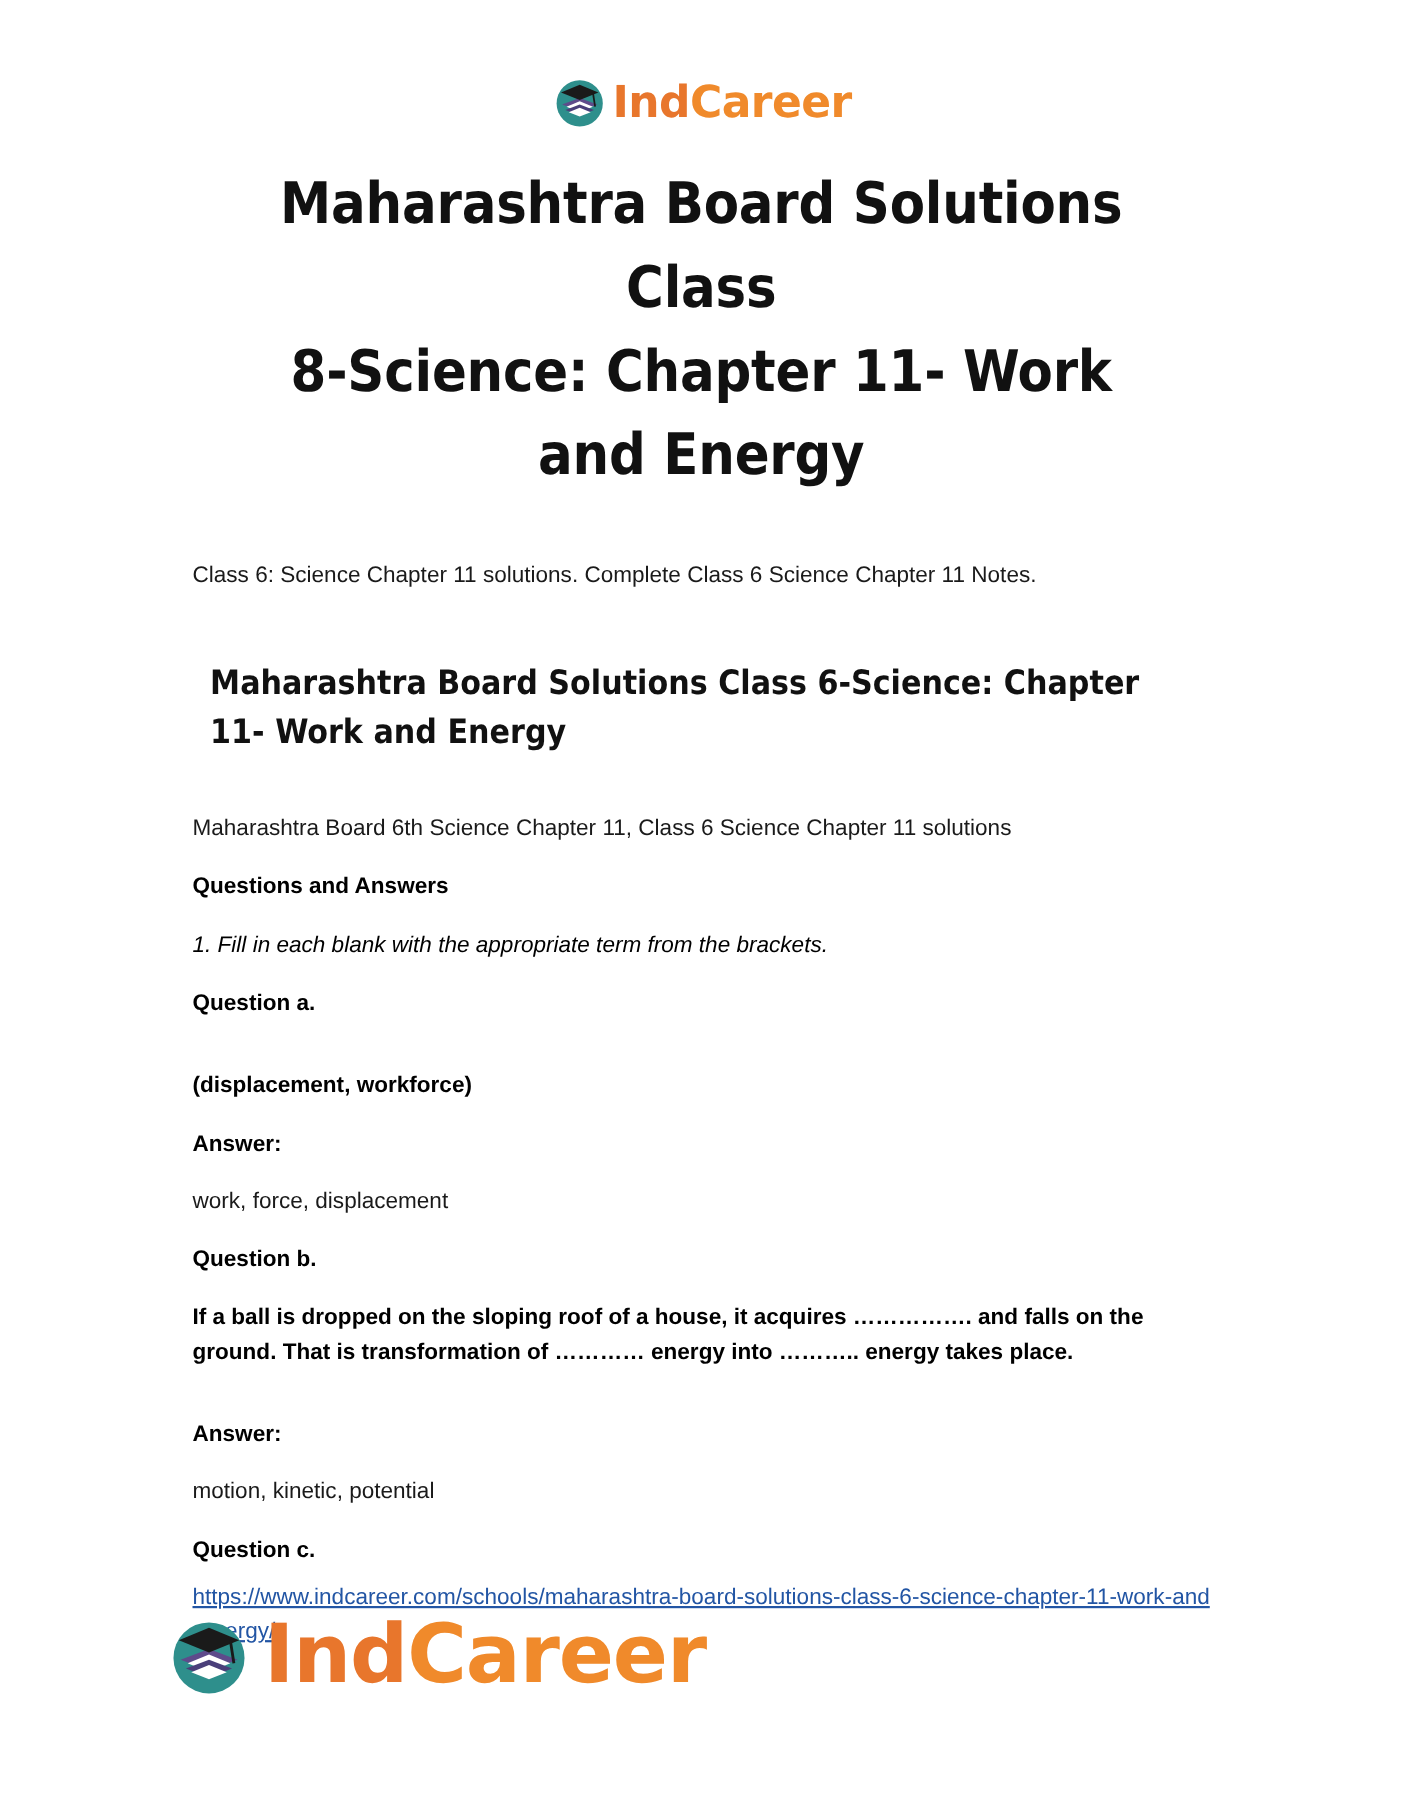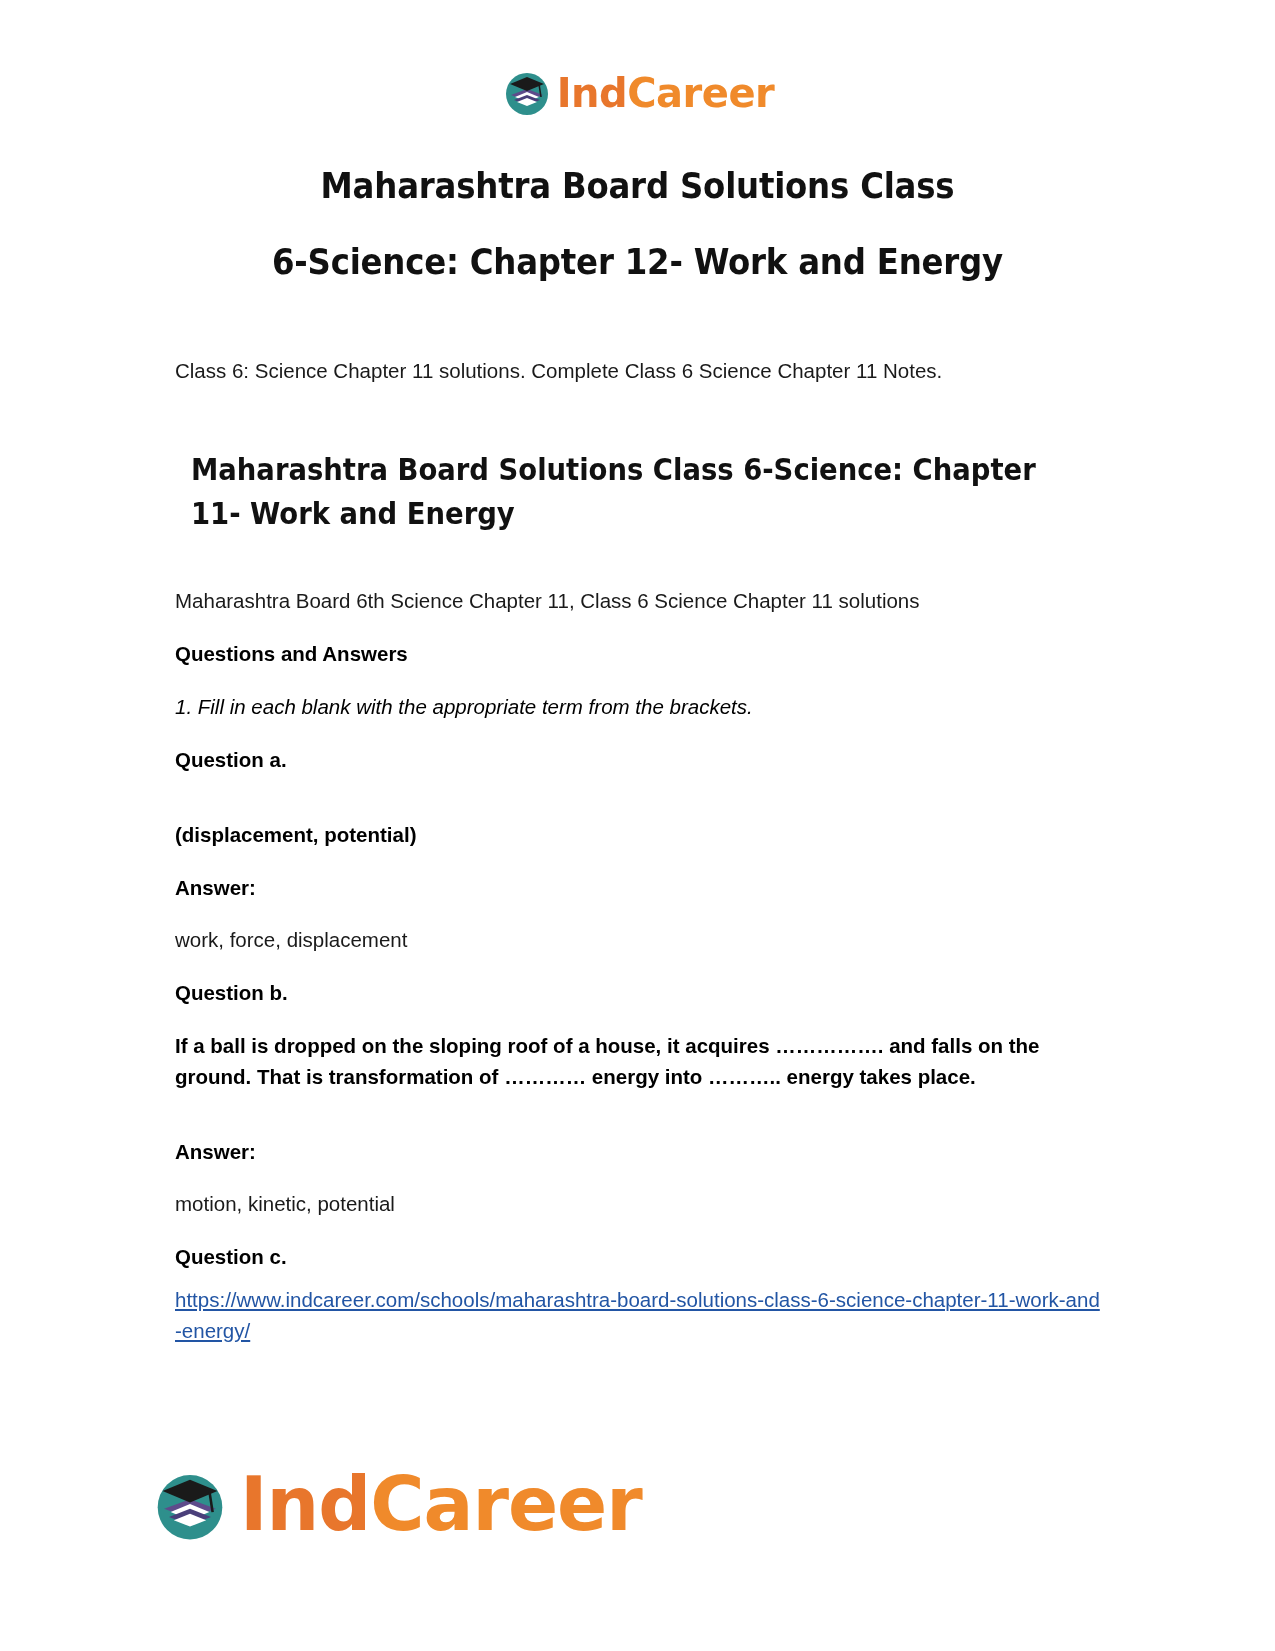--- a/index.html
+++ b/index.html
@@ -50,21 +50,21 @@
   .logo-word .ind { color: #e8762c; }
   .logo-word .career { color: #f08a2b; }
 
   
   .doc-title {
     margin: 26px auto 0 auto;
     width: 830px;
     text-align: center;
     font-family: "DejaVu Sans Condensed", "Liberation Sans Narrow", "Liberation Sans", sans-serif;
     font-weight: bold;
-    font-size: 36px;
+    font-size: 52px;
     line-height: 76px;
     letter-spacing: -0.2px;
     color: #111111;
   }
 
   
   .content {
     margin: 0 auto;
     width: 925px;
     padding-left: 142px;
@@ -168,21 +168,21 @@
         <path d="M16 35 L26 31 L36 35 L26 39 Z" fill="#ffffff"></path>
         <path d="M9 17 L26 10 L43 17 L26 24 Z" fill="#1a1a1a"></path>
         <path d="M38 17 L40 30" stroke="#1a1a1a" stroke-width="1.6" fill="none"></path>
       </svg>
     </span>
     <span class="logo-word"><span class="ind">Ind</span><span class="career">Career</span></span>
   </div>
 
   <div class="doc-title">
     <div>Maharashtra Board Solutions Class</div>
-    <div>6-Science: Chapter 12- Work and Energy</div>
+    <div>8-Science: Chapter 11- Work and Energy</div>
   </div>
 
   <div class="content">
     <div class="content-inner">
 
       <div class="spacer-56"></div>
 
       <p class="lead">Class 6: Science Chapter 11 solutions. Complete Class 6 Science Chapter 11 Notes.</p>
 
       <div class="spacer-46"></div>
@@ -200,21 +200,21 @@
       <div class="spacer-22"></div>
 
       <p class="body-bold-italic">1. Fill in each blank with the appropriate term from the brackets.</p>
 
       <div class="spacer-22"></div>
 
       
       <p class="body-bold">Question a.</p>
       <div class="spacer-22"></div>
       <div class="spacer-22"></div>
-      <p class="body-bold">(displacement, potential)</p>
+      <p class="body-bold">(displacement, workforce)</p>
       <div class="spacer-22"></div>
       <p class="body-bold">Answer:</p>
       <div class="spacer-22"></div>
       <p class="body-text">work, force, displacement</p>
 
       <div class="spacer-22"></div>
 
       
       <p class="body-bold">Question b.</p>
       <div class="spacer-22"></div>

